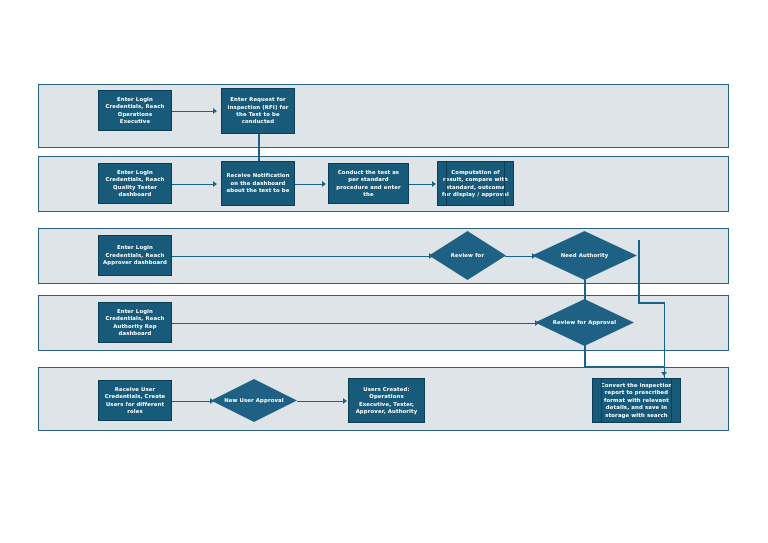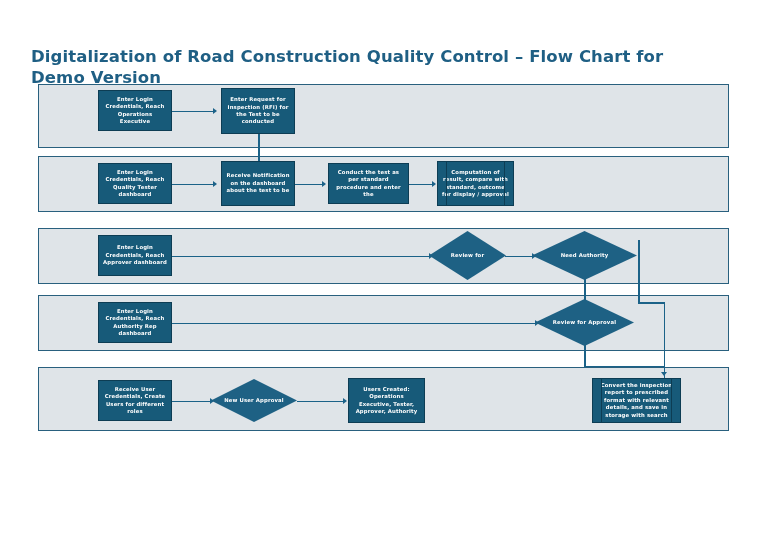--- a/index.html
+++ b/index.html
@@ -101,21 +101,20 @@
     border-left:3.2px solid transparent;
     border-right:3.2px solid transparent;
     border-top:4.6px solid #1b6288;
   }
 </style>
 </head>
 <body>
 
 <div id="canvas">
 
-  <div class="title">Digitalization of Road Construction Quality Control – Flow Chart for Demo Version</div>
 
   <div class="lane" style="top:84px;height:64px;"></div>
   <div class="lane" style="top:156px;height:56px;"></div>
   <div class="lane" style="top:228px;height:56px;"></div>
   <div class="lane" style="top:295px;height:56px;"></div>
   <div class="lane" style="top:367px;height:64px;"></div>
 
   <div class="conn h" style="left:172px;top:110.5px;width:42px;"></div>
   <div class="arrow right" style="left:213px;top:107.5px;"></div>
 

